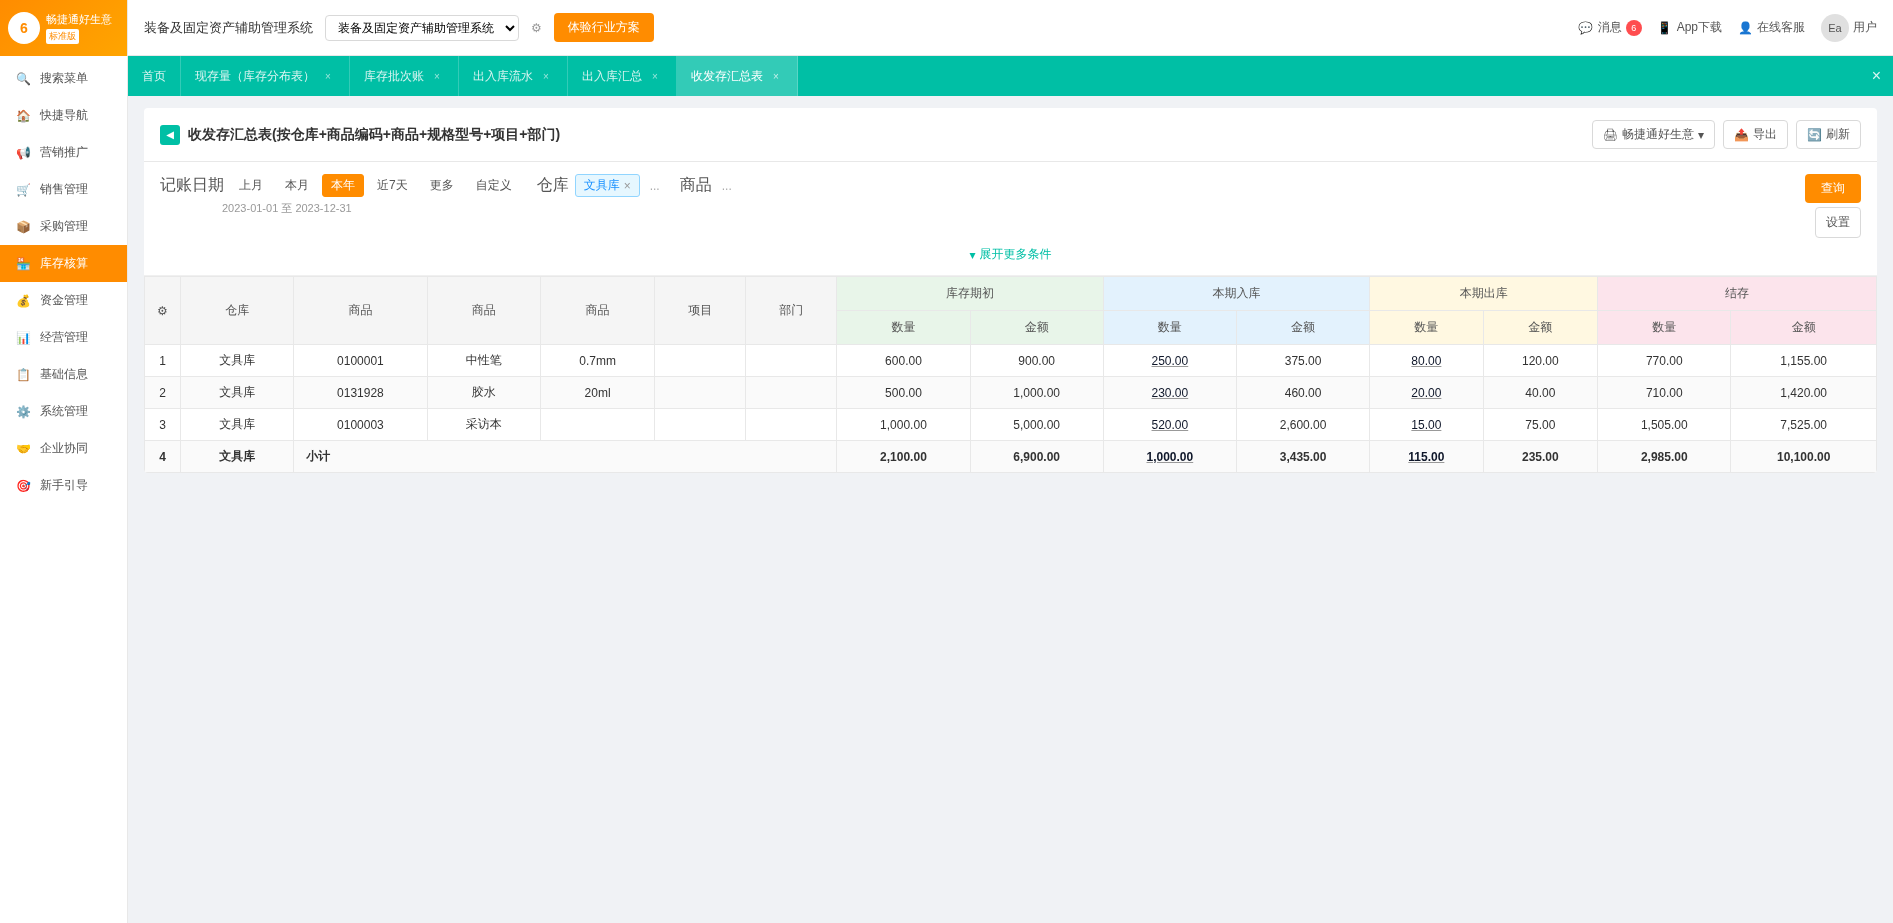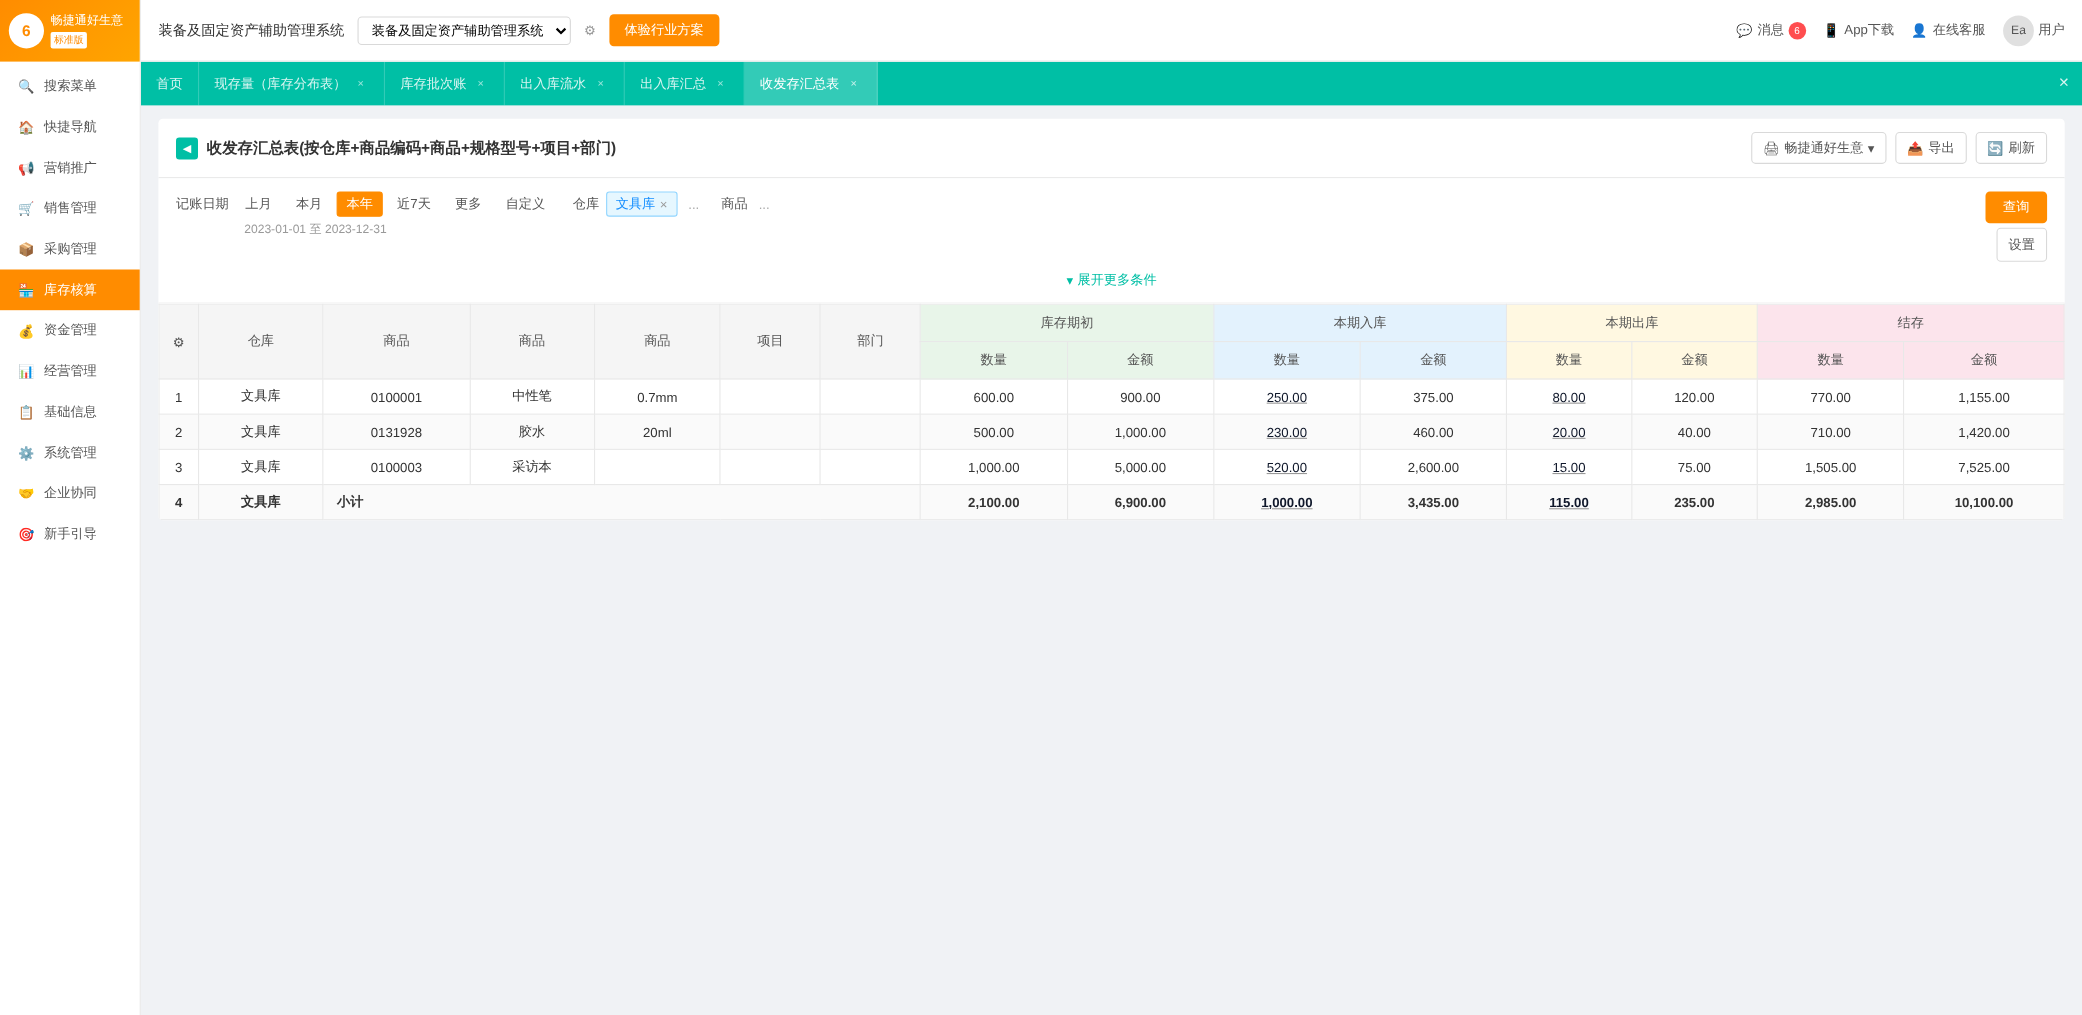--- a/index.html
+++ b/index.html
@@ -101,21 +101,21 @@
       padding: 5px 10px; border: 1px solid #d9d9d9; border-radius: 4px;
       background: #fff; cursor: pointer; font-size: 12px; color: #555;
     }
     
     
     .filter-area { 
       background: #fff; padding: 12px 16px; border-bottom: 1px solid #f0f0f0;
     }
     .filter-row { display: flex; align-items: center; gap: 16px; flex-wrap: wrap; }
     .filter-item { display: flex; align-items: center; gap: 6px; }
-    .filter-label { color: #555; font-size: 12px; }
+    .filter-label { color: #555; font-size: 16px; }
     .date-btns { display: flex; gap: 4px; align-items: center; }
     .date-btn {
       padding: 2px 8px; border-radius: 3px; cursor: pointer; font-size: 12px;
       color: #555; border: 1px solid transparent;
     }
     .date-btn.active { background: #ff8c00; color: #fff; border-color: #ff8c00; }
     .date-range { font-size: 11px; color: #999; margin-left: 4px; }
     .warehouse-tag {
       display: flex; align-items: center; gap: 4px;
       background: #e6f7ff; border: 1px solid #91d5ff; border-radius: 3px;

